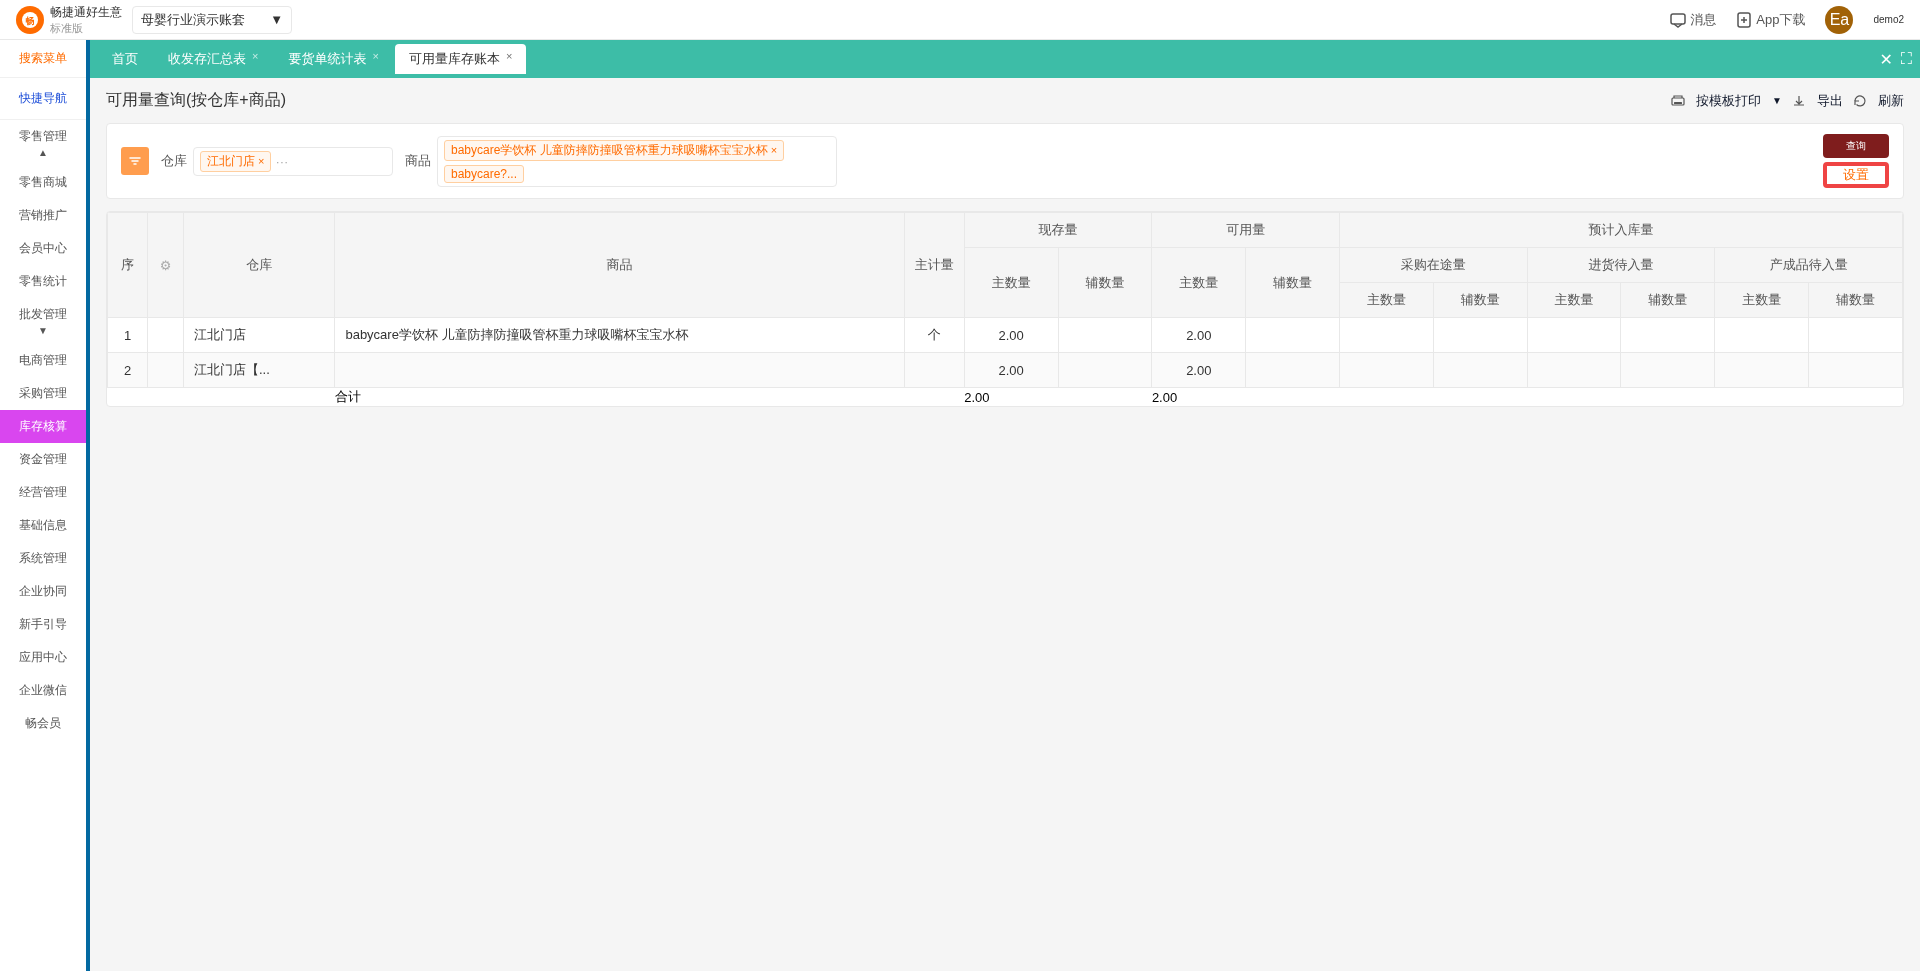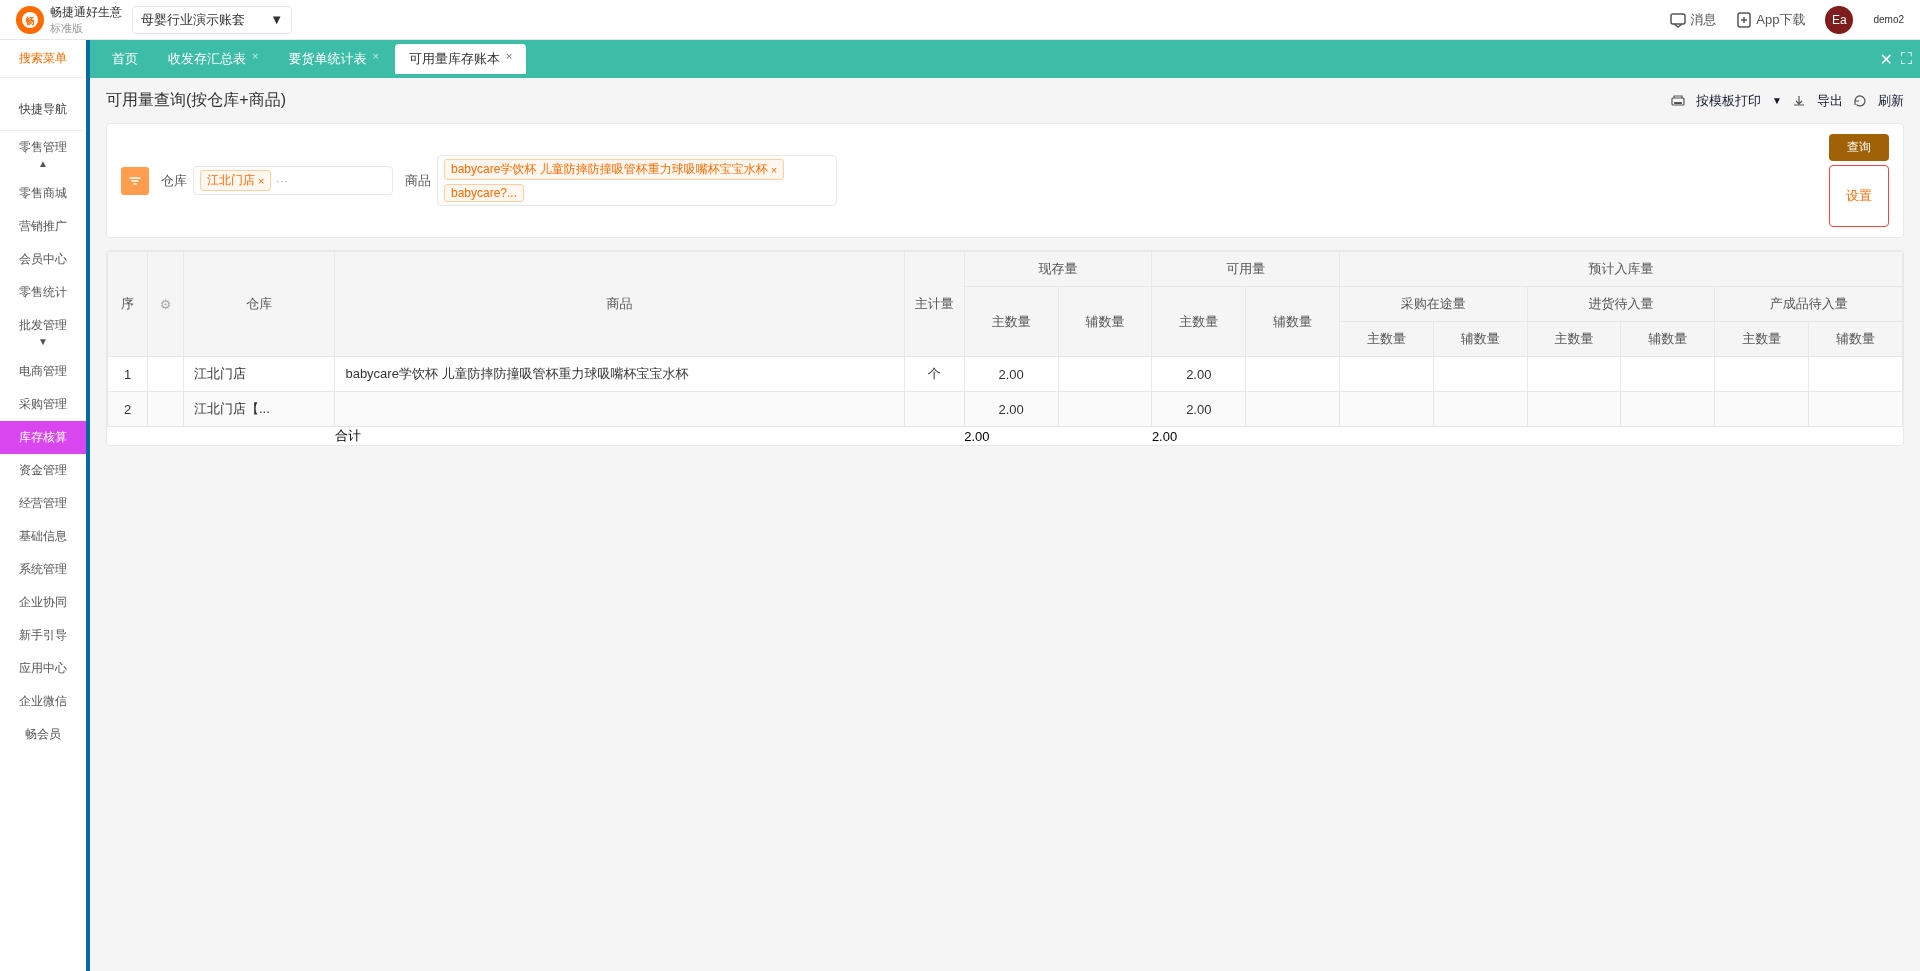--- a/index.html
+++ b/index.html
@@ -17,30 +17,30 @@
     }
     .top-bar-left { display: flex; align-items: center; gap: 10px; }
     .logo-area { display: flex; align-items: center; gap: 6px; }
     .logo-icon { width: 28px; height: 28px; background: #ff6b00; border-radius: 50%; display: flex; align-items: center; justify-content: center; }
     .logo-icon svg { width: 18px; height: 18px; }
     .logo-text { font-size: 12px; color: #333; }
     .logo-sub { font-size: 11px; color: #999; }
     .industry-selector { display: flex; align-items: center; gap: 4px; font-size: 13px; color: #333; cursor: pointer; padding: 4px 8px; border: 1px solid #e8e8e8; border-radius: 4px; background: #fff; min-width: 160px; justify-content: space-between; }
     .top-bar-right { display: flex; align-items: center; gap: 20px; }
     .top-bar-icon-btn { display: flex; align-items: center; gap: 4px; font-size: 13px; color: #555; cursor: pointer; }
-    .avatar { width: 28px; height: 28px; border-radius: 50%; background: #7f1d1d; display: flex; align-items: center; justify-content: center; color: #fff; font-size: 12px; overflow: hidden; }
+    .avatar { width: 28px; height: 28px; border-radius: 50%; background: #a16207; display: flex; align-items: center; justify-content: center; color: #fff; font-size: 16px; overflow: hidden; }
 
     
     .main-layout { display: flex; height: calc(971px - 40px); }
 
     
     .sidebar { width: 90px; background: #fff; border-right: 4px solid #0369a1; display: flex; flex-direction: column; overflow-y: auto; flex-shrink: 0; }
     .sidebar-search { padding: 10px 6px; font-size: 12px; color: #ff6b00; cursor: pointer; text-align: center; border-bottom: 1px solid #f0f0f0; }
     .sidebar-nav { padding: 6px 0; border-bottom: 1px solid #f0f0f0; }
-    .sidebar-nav-label { font-size: 12px; color: #404040; text-align: center; padding: 6px 4px; cursor: pointer; margin-top: 11px; }
+    .sidebar-nav-label { font-size: 12px; color: #1d4ed8; text-align: center; padding: 6px 4px; cursor: pointer; }
     .sidebar-item { display: flex; flex-direction: column; align-items: center; padding: 8px 4px; cursor: pointer; font-size: 12px; color: #555; gap: 2px; position: relative; }
     .sidebar-item.active { background: #d946ef; color: #fff; }
     .sidebar-item.has-sub { }
 
     
     .content-area { flex: 1; display: flex; flex-direction: column; overflow: hidden; }
     .tab-bar { background: #3dbda7; display: flex; align-items: center; height: 38px; padding: 0 8px; gap: 2px; }
     .tab { display: flex; gap: 6px; padding: 6px 14px; border-radius: 4px 4px 0 0; font-size: 13px; cursor: pointer; color: #fff; background: transparent; border: none; }
     .tab.active { background: #fff; color: #333; border-radius: 4px 4px 0 0; }
     .tab-close { font-size: 11px; cursor: pointer; opacity: 0.7; }
@@ -58,22 +58,22 @@
     
     .filter-panel { background: #fff; border: 1px solid #e8e8e8; border-radius: 4px; padding: 10px 14px; margin-bottom: 12px; display: flex; align-items: center; gap: 12px; flex-wrap: wrap; }
     .filter-toggle { width: 28px; height: 28px; background: #ff9d4e; border-radius: 3px; display: flex; align-items: center; justify-content: center; cursor: pointer; color: #fff; font-size: 14px; flex-shrink: 0; }
     .filter-field { display: flex; align-items: center; gap: 6px; font-size: 13px; color: #555; }
     .filter-label { white-space: nowrap; }
     .filter-tags { display: flex; align-items: center; gap: 4px; flex-wrap: wrap; border: 1px solid #e8e8e8; border-radius: 4px; padding: 3px 6px; min-width: 200px; max-width: 400px; background: #fff; }
     .filter-tag { display: flex; align-items: center; gap: 3px; background: #fff7f0; border: 1px solid #ffcfa0; border-radius: 3px; padding: 1px 6px; font-size: 12px; color: #ff6b00; }
     .filter-tag-close { cursor: pointer; font-size: 11px; }
     .filter-dots { color: #aaa; cursor: pointer; }
     .filter-actions { margin-left: auto; display: flex; flex-direction: column; gap: 4px; }
-    .btn-query { background: #a16207; color: #fff; border: none; border-radius: 4px; padding: 5px 16px; font-size: 12px; cursor: pointer; }
-    .btn-settings { background: #fff; color: #ff6b00; border: 1px solid #ef4444; border-radius: 4px; padding: 21px 16px; font-size: 13px; cursor: pointer; }
+    .btn-query { background: #7f1d1d; color: #fff; border: none; border-radius: 4px; padding: 5px 16px; font-size: 10px; cursor: pointer; }
+    .btn-settings { background: #fff; color: #ff6b00; border: 4px solid #ef4444; border-radius: 4px; padding: 0 16px; font-size: 13px; cursor: pointer; }
 
     
     .table-container { background: #fff; border: 1px solid #e8e8e8; border-radius: 4px; overflow: auto; }
     table { width: 100%; border-collapse: collapse; font-size: 13px; }
     thead tr th { background: #f5f5f5; border: 1px solid #e8e8e8; padding: 8px 10px; text-align: center; color: #555; font-weight: 500; white-space: nowrap; }
     thead tr.header-group th { background: #f5f5f5; }
     tbody tr td { border: 1px solid #e8e8e8; padding: 8px 10px; text-align: center; color: #333; }
     tbody tr:nth-child(even) td { background: #fafafa; }
     .settings-icon { color: #aaa; cursor: pointer; }
 

